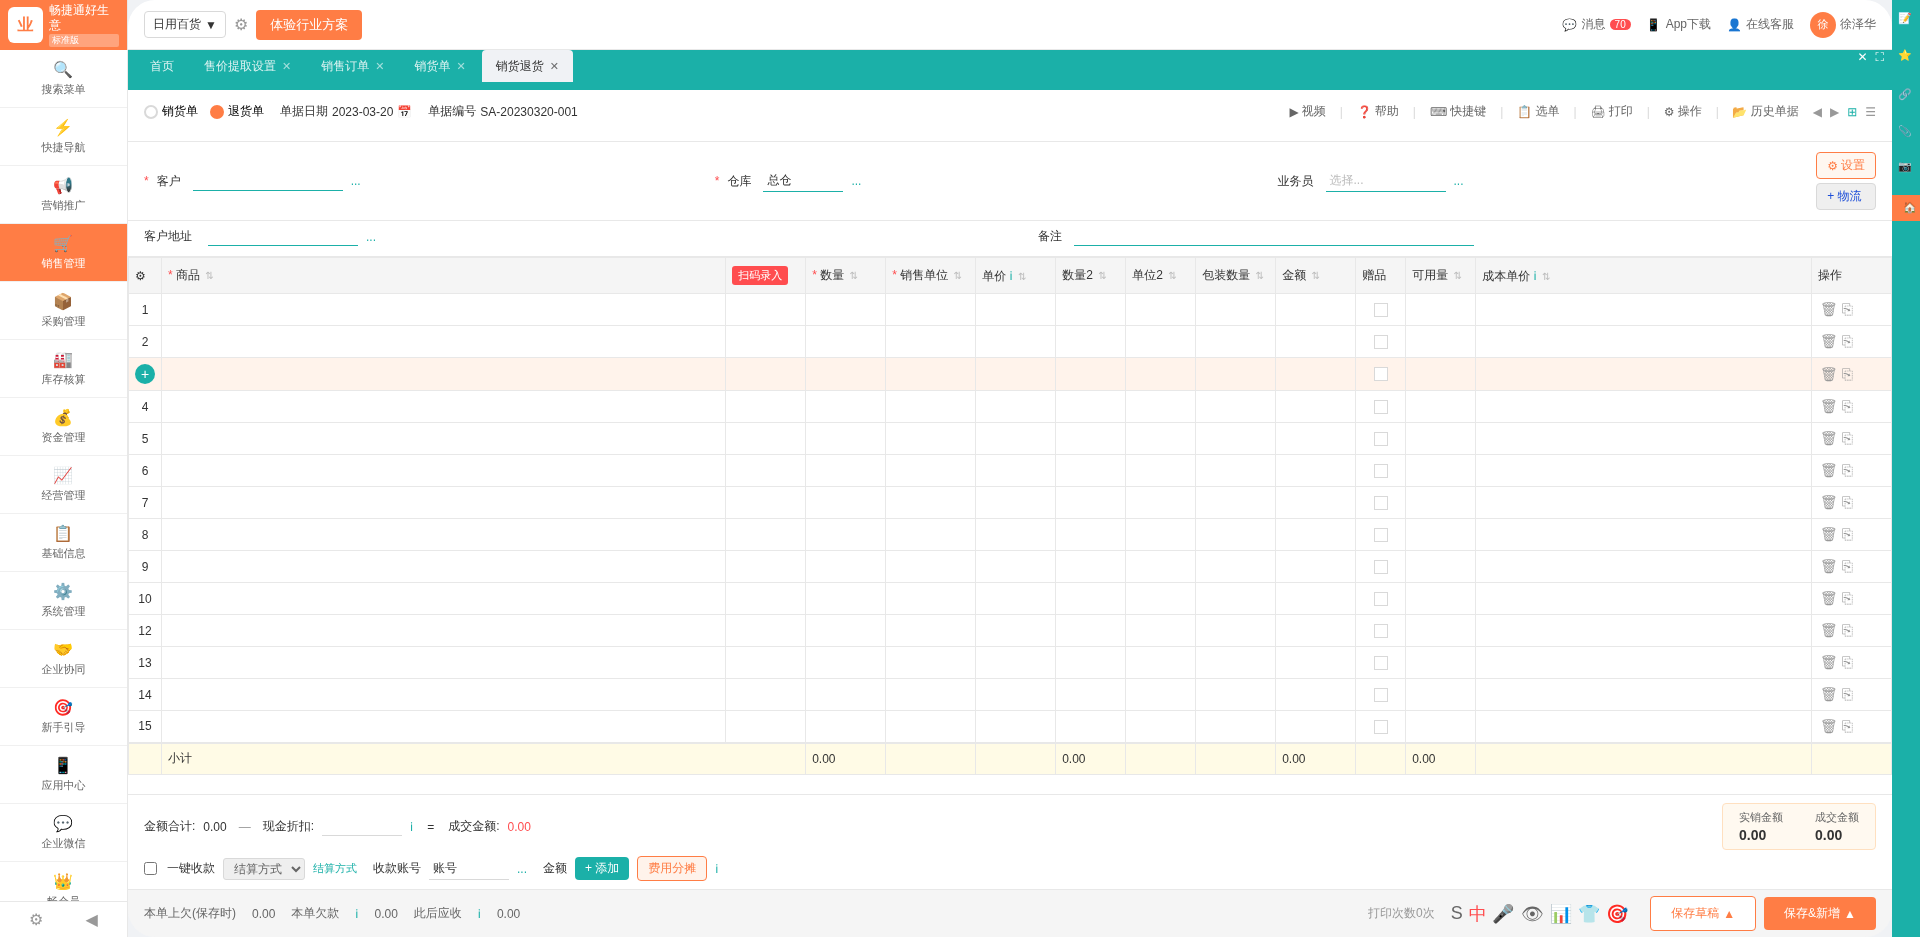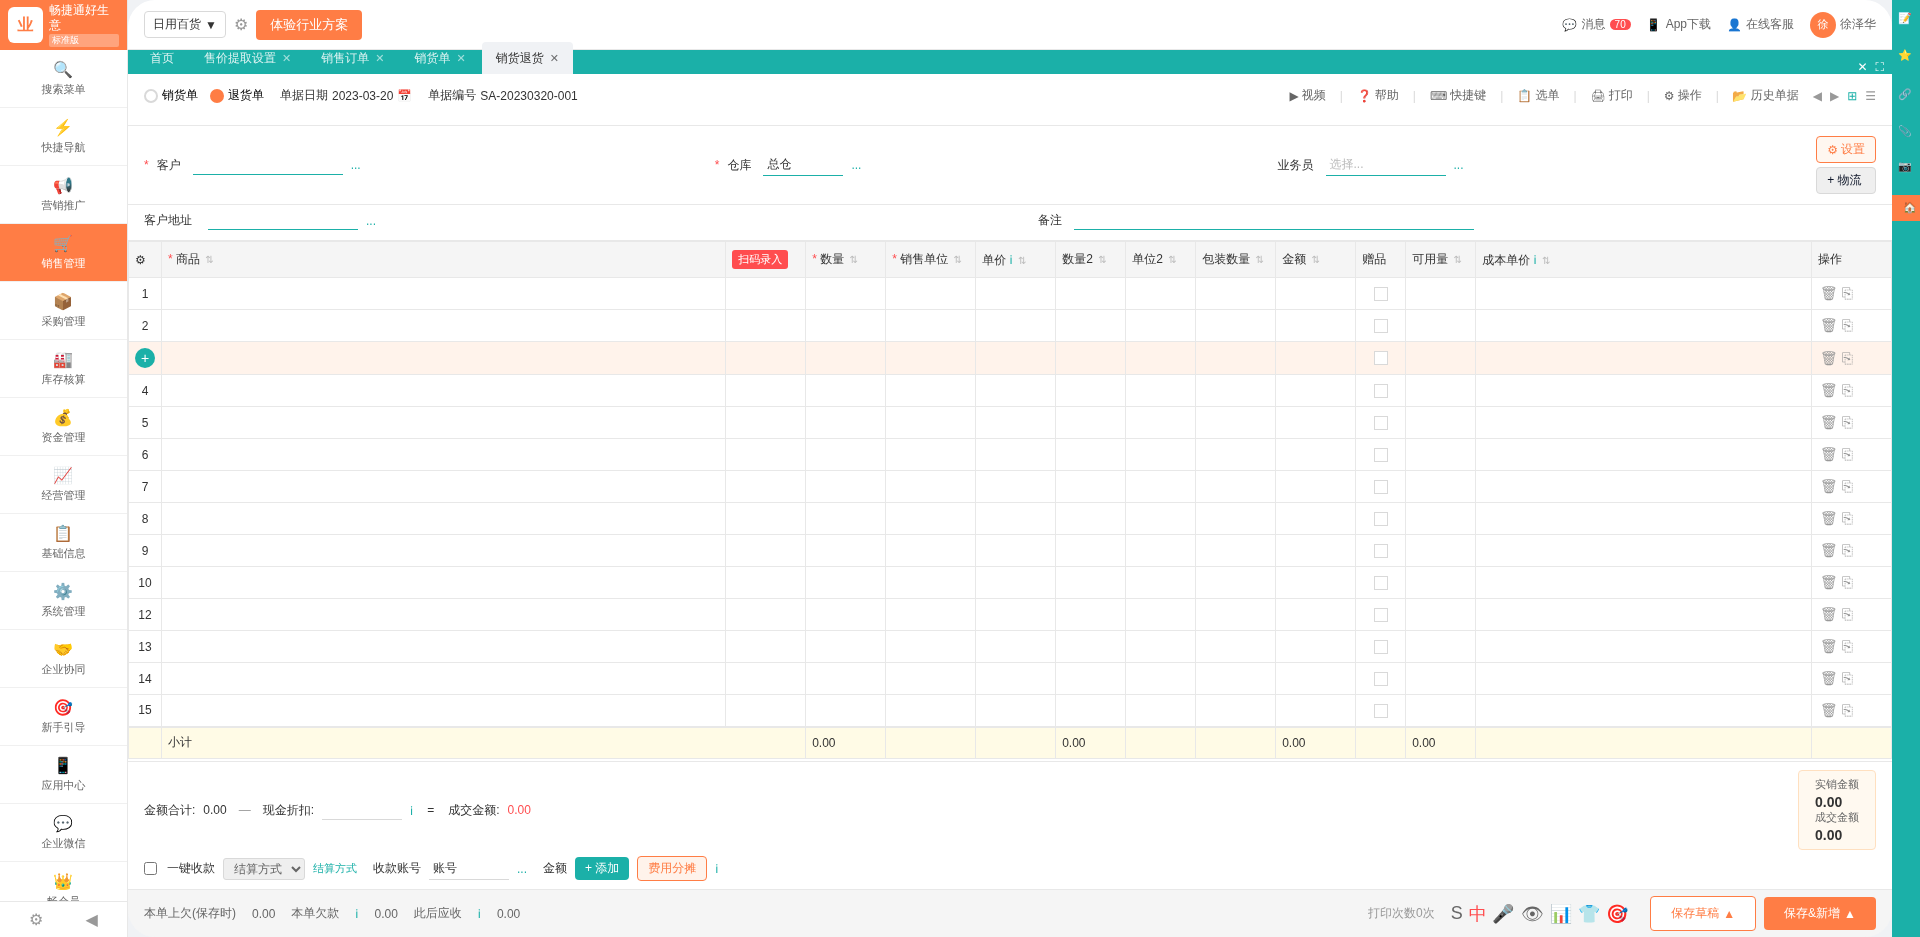--- a/index.html
+++ b/index.html
@@ -24,21 +24,21 @@
     .topbar-left { display: flex; align-items: center; gap: 8px; }
     .topbar-select { display: flex; align-items: center; gap: 4px; border: 1px solid #d9d9d9; border-radius: 4px; padding: 4px 8px; cursor: pointer; color: #333; }
     .topbar-settings { color: #999; cursor: pointer; font-size: 16px; }
     .topbar-action-btn { background: #ff7d45; color: #fff; border: none; border-radius: 4px; padding: 6px 14px; cursor: pointer; font-size: 13px; }
     .topbar-right { display: flex; align-items: center; gap: 16px; color: #666; }
     .topbar-right-item { display: flex; align-items: center; gap: 4px; cursor: pointer; }
     .badge { background: #ff4d4f; color: #fff; border-radius: 10px; font-size: 10px; padding: 0 5px; min-width: 16px; text-align: center; }
     .avatar { width: 26px; height: 26px; background: #ff7d45; border-radius: 50%; display: flex; align-items: center; justify-content: center; color: #fff; font-size: 11px; }
 
     
-    .tabbar { height: 24px; background: #1bb0a8; display: flex; align-items: flex-end; padding: 0 8px; gap: 2px; position: relative; }
+    .tabbar { height: 40px; background: #1bb0a8; display: flex; align-items: flex-start; padding: 0 8px; gap: 2px; position: relative; }
     .tab { height: 32px; padding: 0 14px; display: flex; align-items: center; gap: 6px; cursor: pointer; border-radius: 4px 4px 0 0; color: rgba(255,255,255,0.85); font-size: 13px; }
     .tab.active { background: #f0f2f5; color: #333; }
     .tab-close { font-size: 11px; color: inherit; opacity: 0.7; }
     .tabbar-actions { position: absolute; right: 8px; display: flex; gap: 8px; color: #fff; font-size: 16px; cursor: pointer; }
 
     
     .page-content { flex: 1; display: flex; flex-direction: column; overflow: hidden; background: #f0f2f5; }
 
     
     .form-header { background: #fff; padding: 10px 16px; border-bottom: 1px solid #e8e8e8; }
@@ -53,21 +53,21 @@
     .form-field-value { color: #333; font-weight: 500; }
     .form-header-right { display: flex; align-items: center; gap: 8px; }
     .toolbar-btn { display: flex; align-items: center; gap: 3px; color: #666; cursor: pointer; padding: 3px 6px; border-radius: 3px; font-size: 12px; }
     .toolbar-sep { color: #d9d9d9; }
 
     
     .form-fields { background: #fff; padding: 10px 16px; display: flex; align-items: center; gap: 0; border-bottom: 1px solid #e8e8e8; }
     .field-group { display: flex; align-items: center; flex: 1; gap: 8px; }
     .field-input { border-bottom: 1px solid #1bb0a8; min-width: 120px; padding: 2px 4px; color: #333; }
     .field-dots { color: #1bb0a8; cursor: pointer; }
-    .side-btn { border: 1px solid #d9d9d9; border-radius: 4px; padding: 4px 10px; cursor: pointer; display: flex; align-items: center; gap: 3px; color: #0f172a; font-size: 12px; }
+    .side-btn { border: 1px solid #d9d9d9; border-radius: 4px; padding: 4px 10px; cursor: pointer; display: flex; align-items: center; gap: 3px; color: #1d4ed8; font-size: 12px; }
     .side-btn.orange { background: #fff7f0; border-color: #ff7d45; color: #ff7d45; }
 
     
     .form-fields-row2 { background: #fff; padding: 6px 16px 10px; display: flex; align-items: center; gap: 24px; border-bottom: 1px solid #e8e8e8; }
 
     
     .table-container { flex: 1; overflow: auto; background: #fff; margin: 0; }
     .data-table { width: 100%; border-collapse: collapse; }
     .data-table th { background: #f5f5f5; padding: 8px 6px; text-align: left; border: 1px solid #e8e8e8; white-space: nowrap; color: #333; font-weight: normal; position: sticky; top: 0; z-index: 2; }
     .data-table td { padding: 6px 6px; border: 1px solid #e8e8e8; color: #333; height: 32px; vertical-align: middle; }
@@ -644,21 +644,21 @@
         <span>金额合计:</span>
         <span style="font-weight:500;">0.00</span>
         <span style="color:#999;margin:0 4px;">—</span>
         <span>现金折扣:</span>
         <span class="bottom-input">&nbsp;</span>
         <span class="info-icon">ℹ</span>
         <span style="margin:0 6px;">=</span>
         <span>成交金额:</span>
         <span style="font-weight:500;color:#ff4d4f;">0.00</span>
 
-        <div style="margin-left:auto;background:#fff9f0;border:1px solid #ffe0c0;border-radius:4px;padding:6px 16px;display:flex;flex-direction:column;">
+        <div style="margin-left:auto;background:#fff9f0;border:1px solid #ffe0c0;border-radius:4px;padding:6px 16px;display:flex;gap:32px;">
           <div style="display:flex;flex-direction:column;gap:2px;">
             <span style="color:#666;font-size:11px;">实销金额</span>
             <span style="font-weight:600;font-size:14px;">0.00</span>
           </div>
           <div style="display:flex;flex-direction:column;gap:2px;">
             <span style="color:#666;font-size:11px;">成交金额</span>
             <span style="font-weight:600;font-size:14px;">0.00</span>
           </div>
         </div>
       </div>

